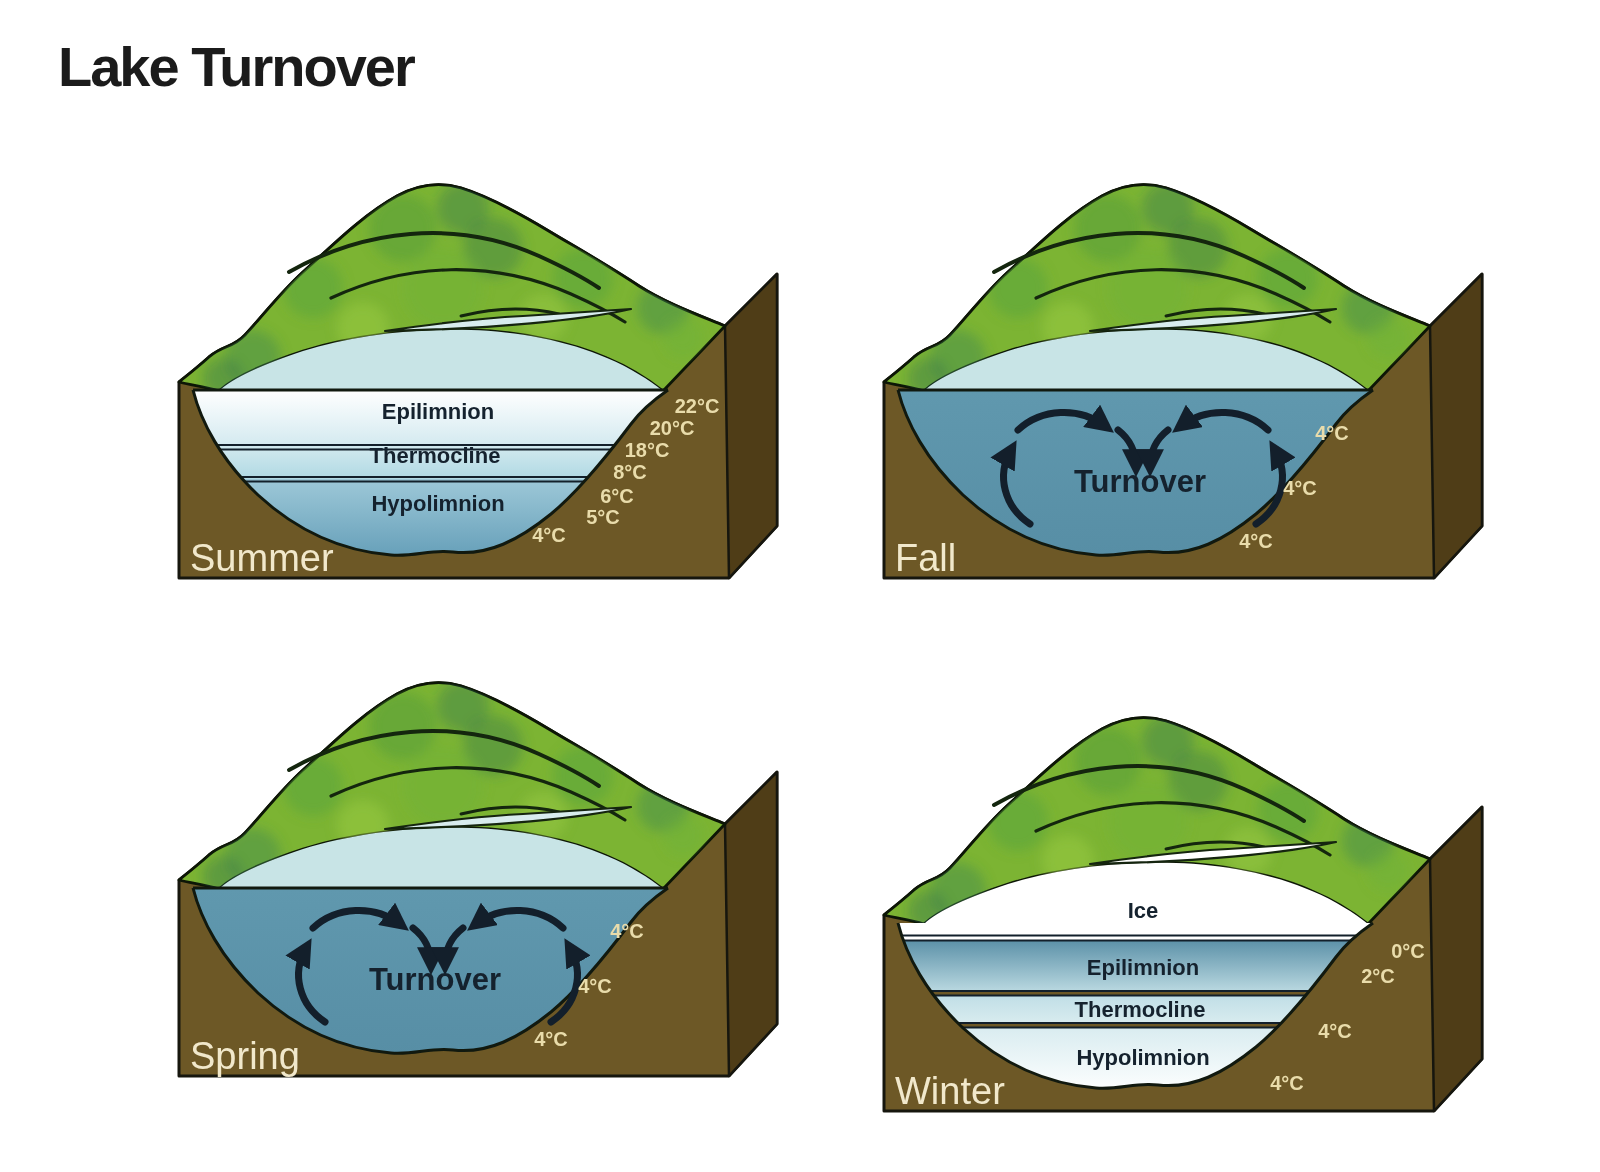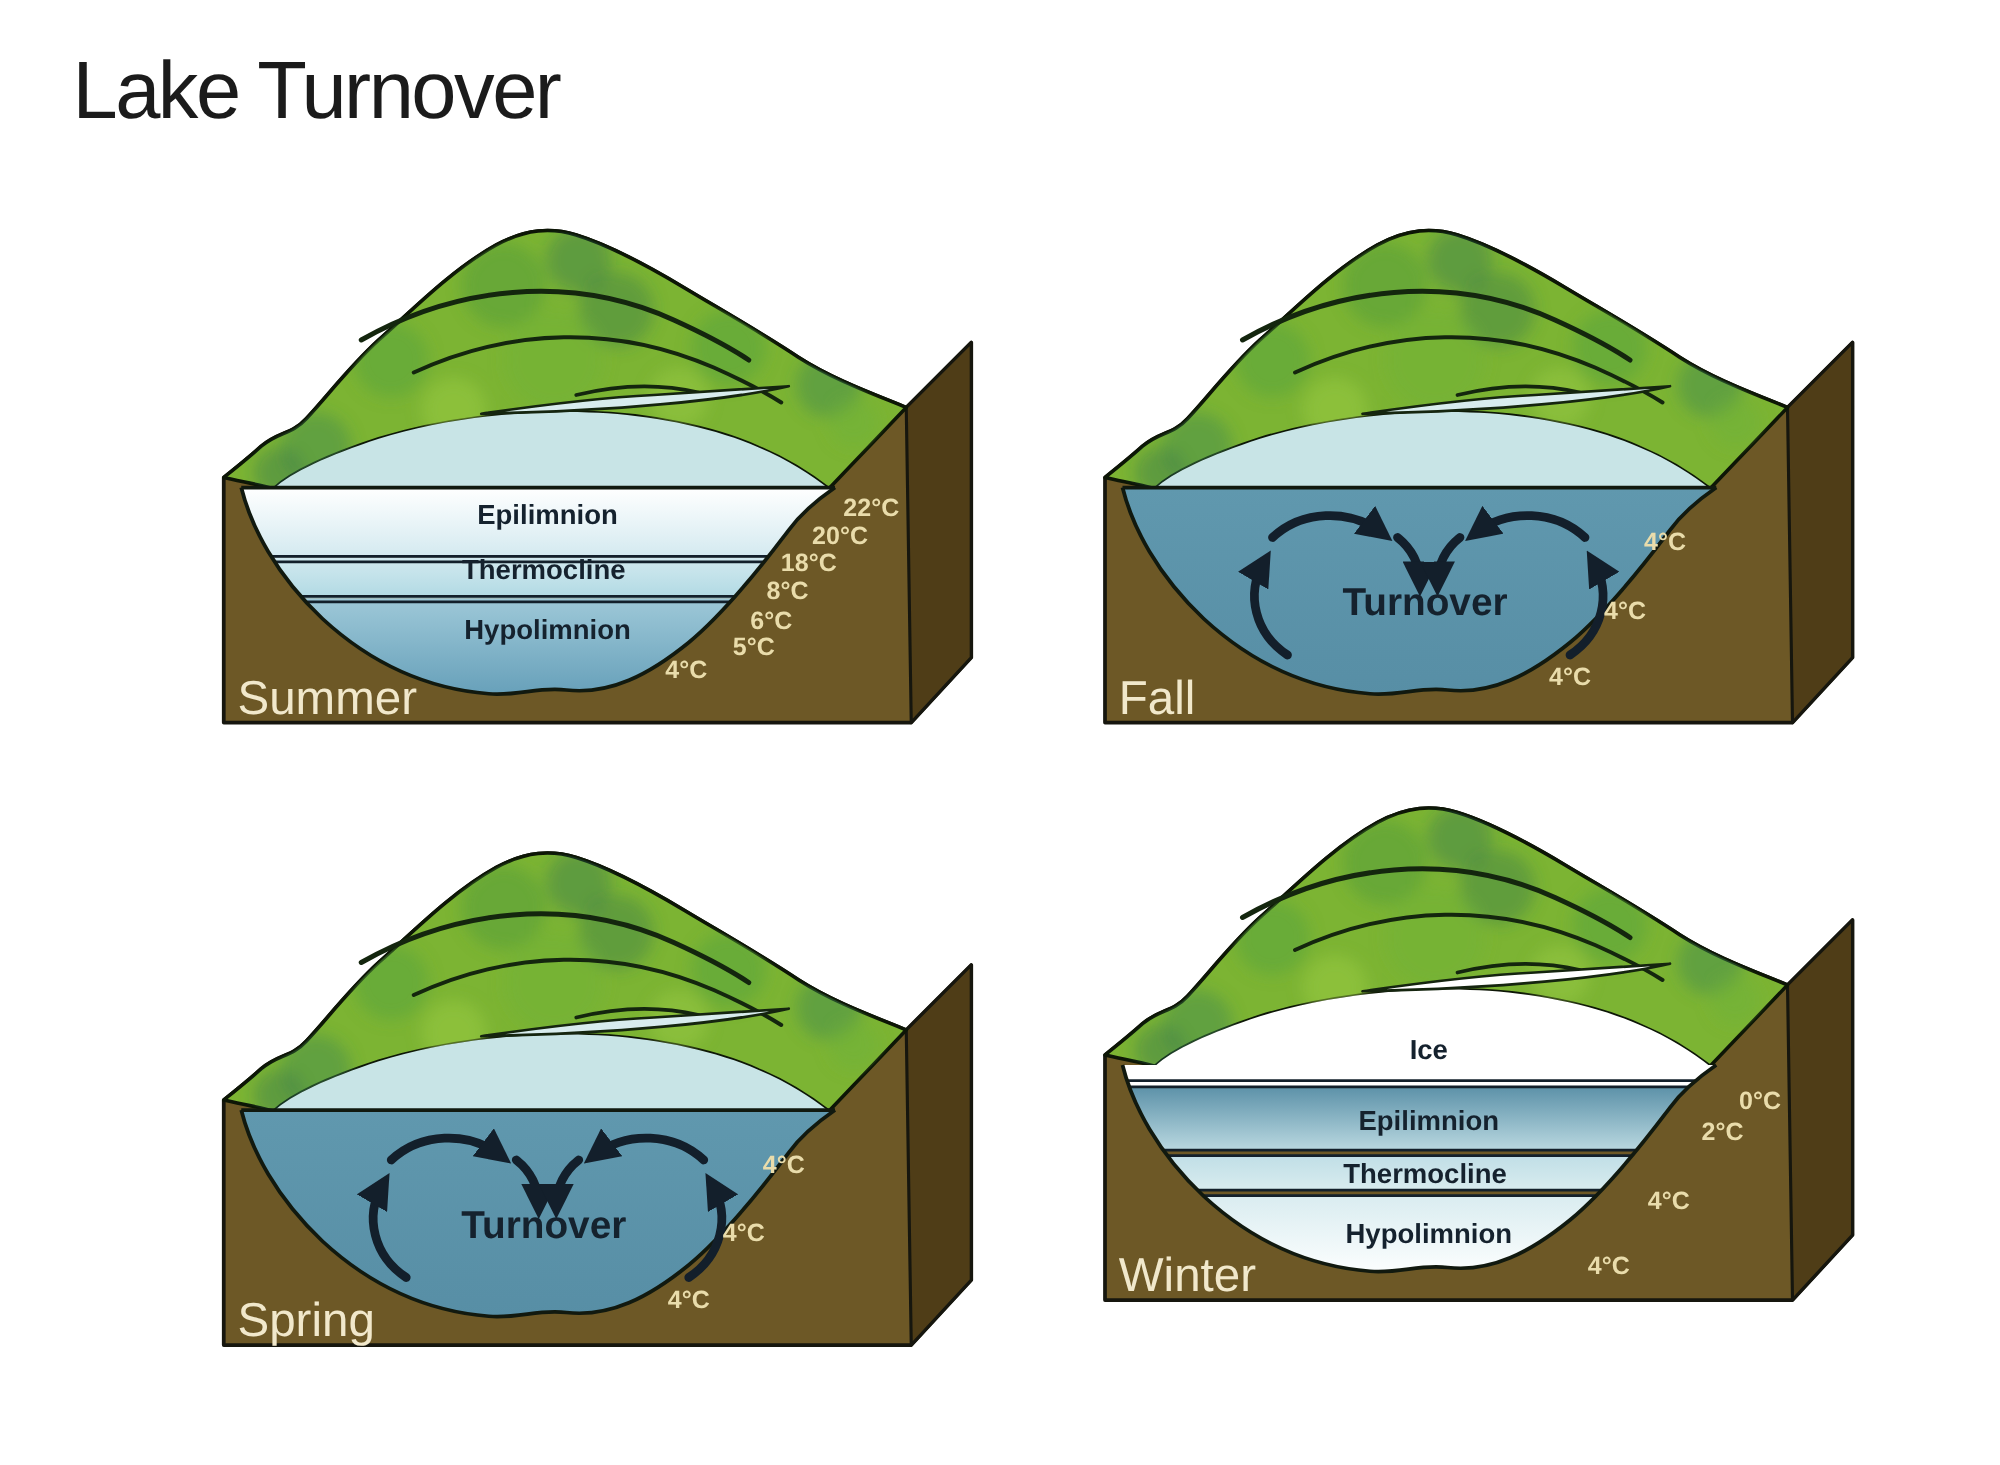--- a/index.html
+++ b/index.html
@@ -1,19 +1,19 @@
 <!DOCTYPE html>
 <html><head>
 <meta charset="utf-8">
 <style>
   html,body{margin:0;padding:0;background:#ffffff;}
   body{width:1600px;height:1172px;position:relative;overflow:hidden;
        font-family:"Liberation Sans",sans-serif;}
   .page-title{position:absolute;left:58px;top:38px;margin:0;
-       font-size:65px;font-weight:400;letter-spacing:-2px;color:#1b1b1b;line-height:1.05;}
+       font-size:56px;font-weight:700;letter-spacing:-2px;color:#1b1b1b;line-height:1.05;}
   .panel{position:absolute;width:630px;height:420px;}
   .panel svg{display:block;}
   .layer-label{font:600 22px "Liberation Sans",sans-serif;fill:#15222e;text-anchor:middle;}
   .temp-label{font:600 20px "Liberation Sans",sans-serif;fill:#e9dcab;text-anchor:middle;}
   .season-label{font:500 38px "Liberation Sans",sans-serif;fill:#f1e8cb;}
   .turnover-label{font:600 31px "Liberation Sans",sans-serif;fill:#15222e;text-anchor:middle;}
   .sep line{stroke:#13202b;stroke-width:2.2;}
   .bowl-outline{fill:none;stroke:#11190f;stroke-width:3;}
   .waterline{stroke:#11190f;stroke-width:3;}
   .defs-holder{position:absolute;width:0;height:0;overflow:hidden;}
@@ -167,21 +167,21 @@
     <line class="waterline" x1="30" y1="222" x2="505" y2="222"></line>
     <use href="#turnover-arrows"></use>
     <text class="turnover-label" x="272" y="324">Turnover</text>
     <text class="temp-label" x="464" y="272">4°C</text>
     <text class="temp-label" x="432" y="327">4°C</text>
     <text class="temp-label" x="388" y="380">4°C</text>
     <text class="season-label" x="27" y="403">Spring</text>
   </svg>
 </div>
 
-<div class="panel" style="left:868px;top:630px;">
+<div class="panel" style="left:868px;top:701px;">
   <svg viewBox="0 0 630 420" width="630" height="420" style="--lake-surface:#ffffff; --stream:#ffffff;">
     <use href="#land"></use>
     <g clip-path="url(#bowlClip)">
       <rect x="14" y="220" width="504" height="20" fill="#ffffff"></rect>
       <rect x="14" y="240" width="504" height="50" fill="url(#gEpiW)"></rect>
       <rect x="14" y="294" width="504" height="28" fill="url(#gThermW)"></rect>
       <rect x="14" y="326" width="504" height="67" fill="url(#gHypoW)"></rect>
       <g class="sep">
         <line x1="14" y1="234.5" x2="518" y2="234.5"></line>
           <line x1="14" y1="239.5" x2="518" y2="239.5"></line>

